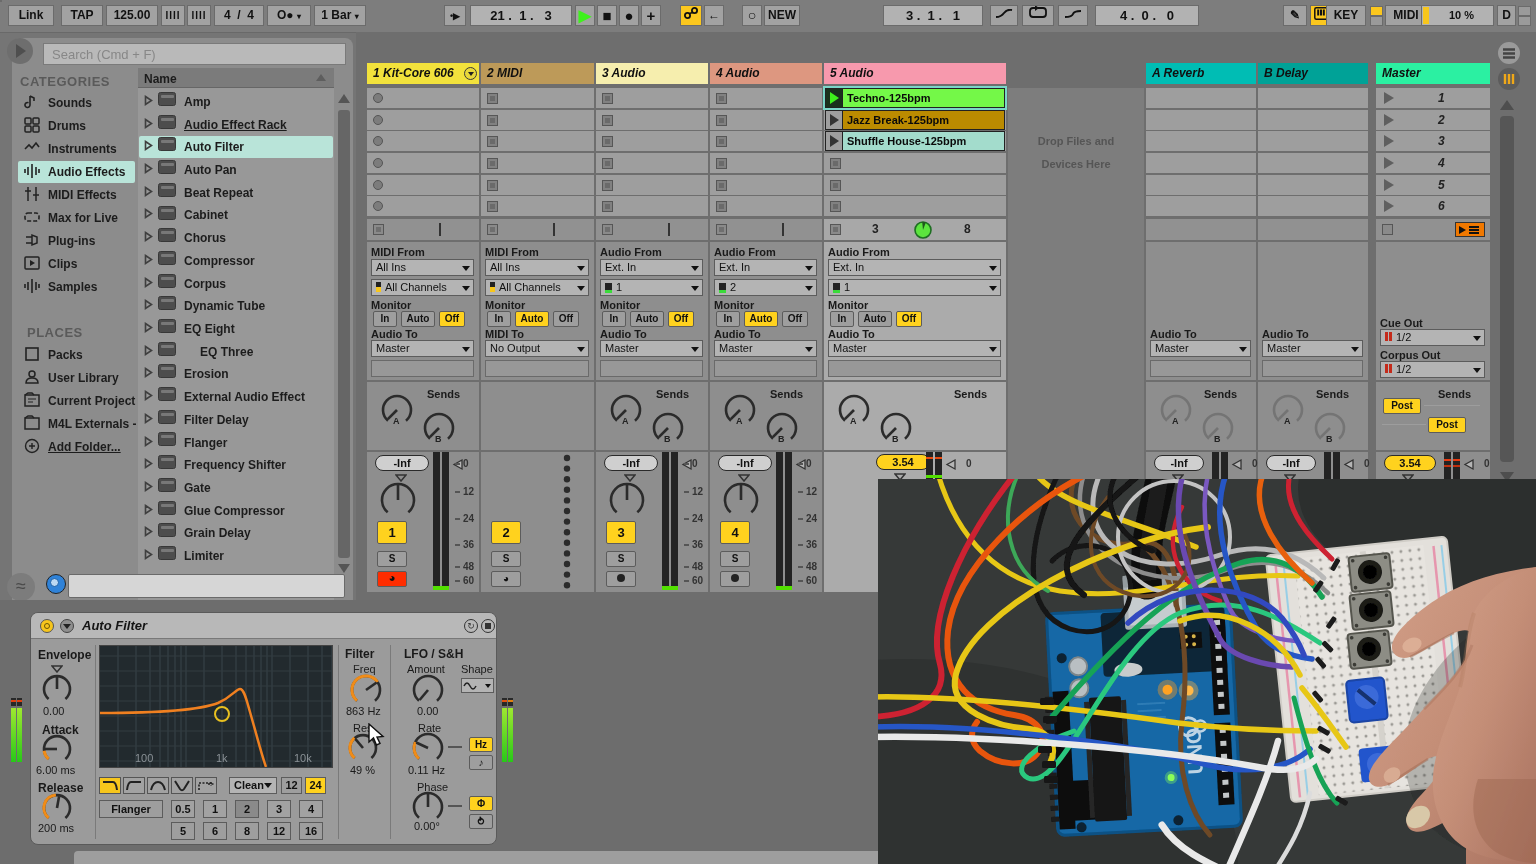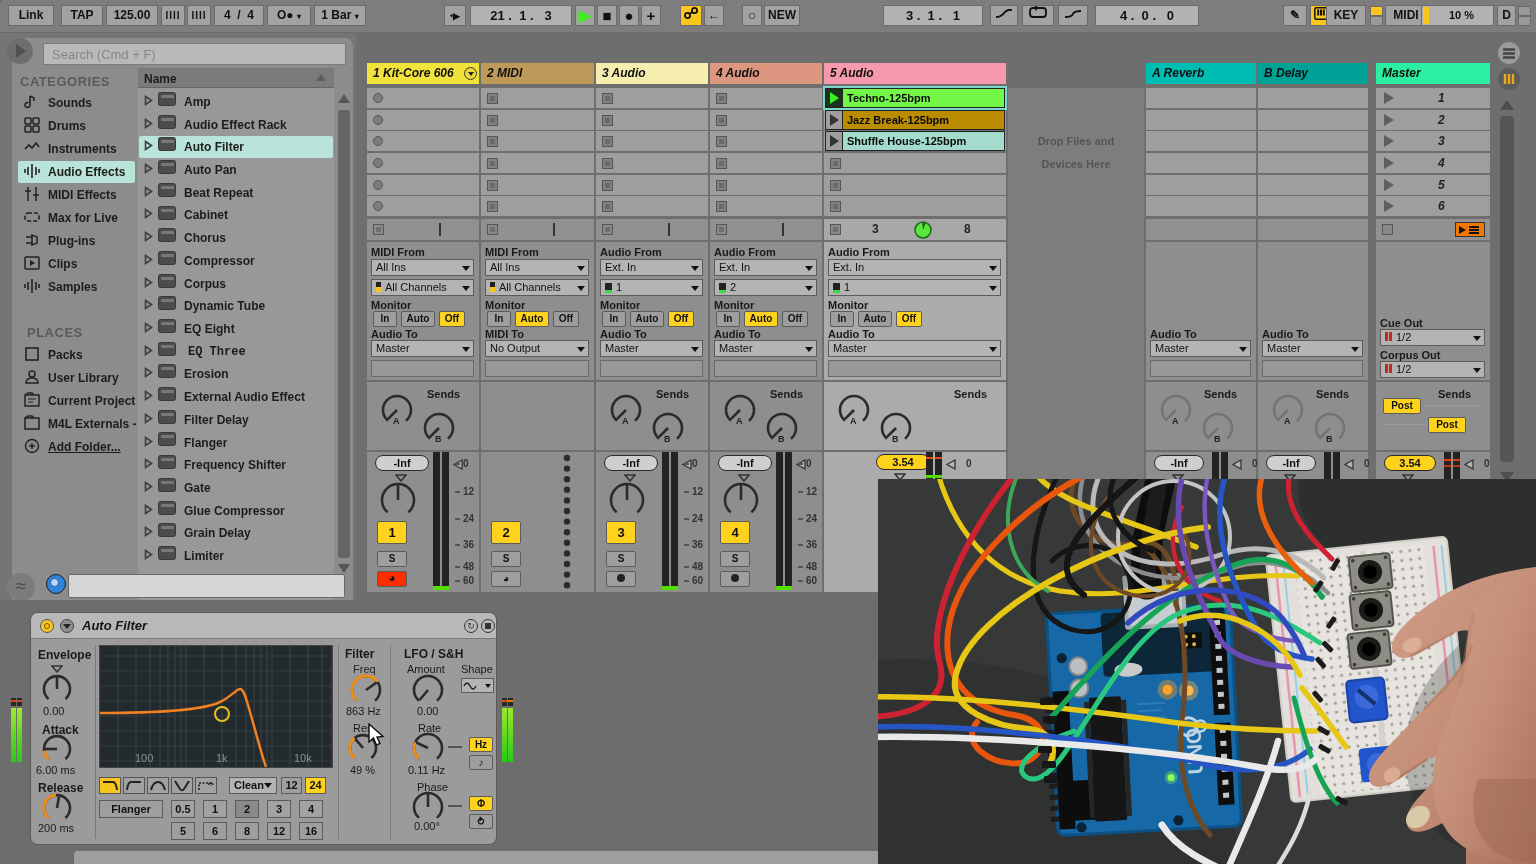--- a/index.html
+++ b/index.html
@@ -159,21 +159,21 @@
 <div class="abs" style="left:158px;top:92px;width:18px;height:14px;background:#4d4d4d;border:1px solid #383838;border-radius:2.5px;box-sizing:border-box;">
       <div style="margin:1.5px 1.5px 0 1.5px;height:3.5px;background:#787878;border-radius:1px;"></div>
     </div>
 <div class="catitem" style="left:184px;top:95px;">Amp</div>
 <svg class="abs" style="left:144px;top:118px" width="9" height="11" viewBox="0 0 9 11">
       <path d="M1.5 1.5 L7.5 5.5 L1.5 9.5 Z" fill="none" stroke="#3f3f3f" stroke-width="1.6"></path>
     </svg>
 <div class="abs" style="left:158px;top:115px;width:18px;height:14px;background:#4d4d4d;border:1px solid #383838;border-radius:2.5px;box-sizing:border-box;">
       <div style="margin:1.5px 1.5px 0 1.5px;height:3.5px;background:#787878;border-radius:1px;"></div>
     </div>
-<div class="catitem" style="left:184px;top:118px;">Audio Effect Rack</div>
+<div class="catitem" style="left:184px;top:118px;text-decoration:underline;">Audio Effect Rack</div>
 <div class="abs" style="left:139px;top:136px;width:194px;height:22px;background:#b9e4d9;border-radius:2px;"></div>
 <svg class="abs" style="left:144px;top:140px" width="9" height="11" viewBox="0 0 9 11">
       <path d="M1.5 1.5 L7.5 5.5 L1.5 9.5 Z" fill="none" stroke="#3f3f3f" stroke-width="1.6"></path>
     </svg>
 <div class="abs" style="left:158px;top:137px;width:18px;height:14px;background:#4d4d4d;border:1px solid #383838;border-radius:2.5px;box-sizing:border-box;">
       <div style="margin:1.5px 1.5px 0 1.5px;height:3.5px;background:#787878;border-radius:1px;"></div>
     </div>
 <div class="catitem" style="left:184px;top:140px;">Auto Filter</div>
 <svg class="abs" style="left:144px;top:163px" width="9" height="11" viewBox="0 0 9 11">
       <path d="M1.5 1.5 L7.5 5.5 L1.5 9.5 Z" fill="none" stroke="#3f3f3f" stroke-width="1.6"></path>
@@ -230,21 +230,21 @@
 <div class="abs" style="left:158px;top:319px;width:18px;height:14px;background:#4d4d4d;border:1px solid #383838;border-radius:2.5px;box-sizing:border-box;">
       <div style="margin:1.5px 1.5px 0 1.5px;height:3.5px;background:#787878;border-radius:1px;"></div>
     </div>
 <div class="catitem" style="left:184px;top:322px;">EQ Eight</div>
 <svg class="abs" style="left:144px;top:345px" width="9" height="11" viewBox="0 0 9 11">
       <path d="M1.5 1.5 L7.5 5.5 L1.5 9.5 Z" fill="none" stroke="#3f3f3f" stroke-width="1.6"></path>
     </svg>
 <div class="abs" style="left:158px;top:342px;width:18px;height:14px;background:#4d4d4d;border:1px solid #383838;border-radius:2.5px;box-sizing:border-box;">
       <div style="margin:1.5px 1.5px 0 1.5px;height:3.5px;background:#787878;border-radius:1px;"></div>
     </div>
-<div class="catitem" style="left:188px;top:345px;font-family:Liberation Mono, monospace;">EQ Three</div>
+<div class="catitem" style="left:200px;top:345px;">EQ Three</div>
 <svg class="abs" style="left:144px;top:367px" width="9" height="11" viewBox="0 0 9 11">
       <path d="M1.5 1.5 L7.5 5.5 L1.5 9.5 Z" fill="none" stroke="#3f3f3f" stroke-width="1.6"></path>
     </svg>
 <div class="abs" style="left:158px;top:364px;width:18px;height:14px;background:#4d4d4d;border:1px solid #383838;border-radius:2.5px;box-sizing:border-box;">
       <div style="margin:1.5px 1.5px 0 1.5px;height:3.5px;background:#787878;border-radius:1px;"></div>
     </div>
 <div class="catitem" style="left:184px;top:367px;">Erosion</div>
 <svg class="abs" style="left:144px;top:390px" width="9" height="11" viewBox="0 0 9 11">
       <path d="M1.5 1.5 L7.5 5.5 L1.5 9.5 Z" fill="none" stroke="#3f3f3f" stroke-width="1.6"></path>
     </svg>

